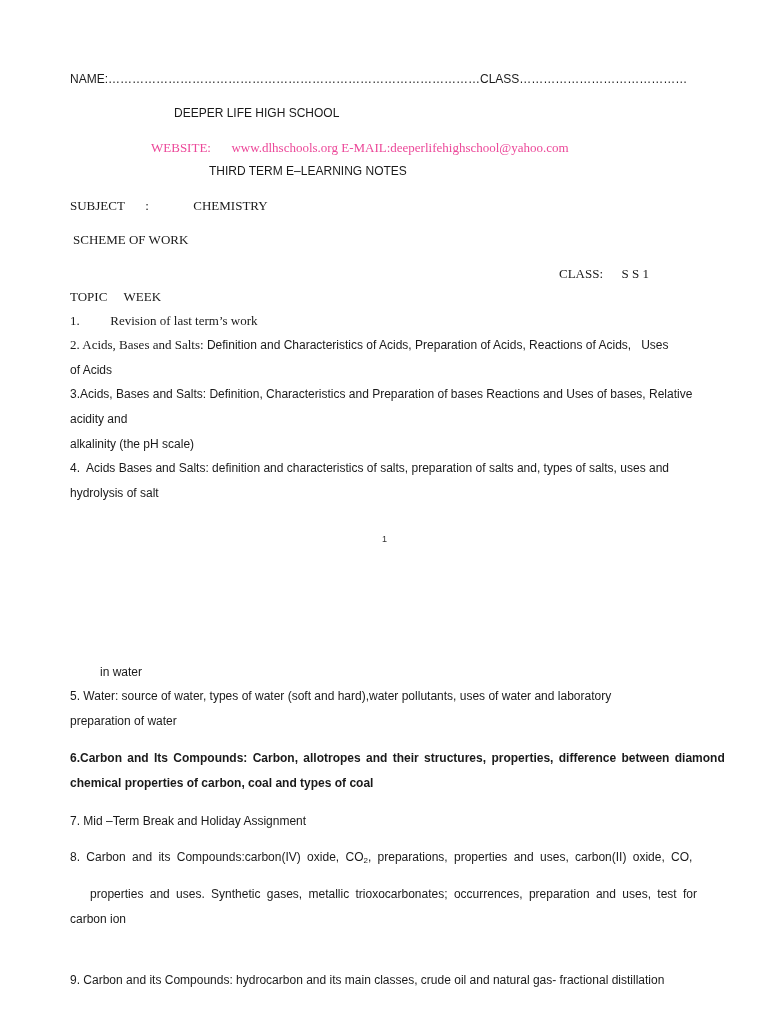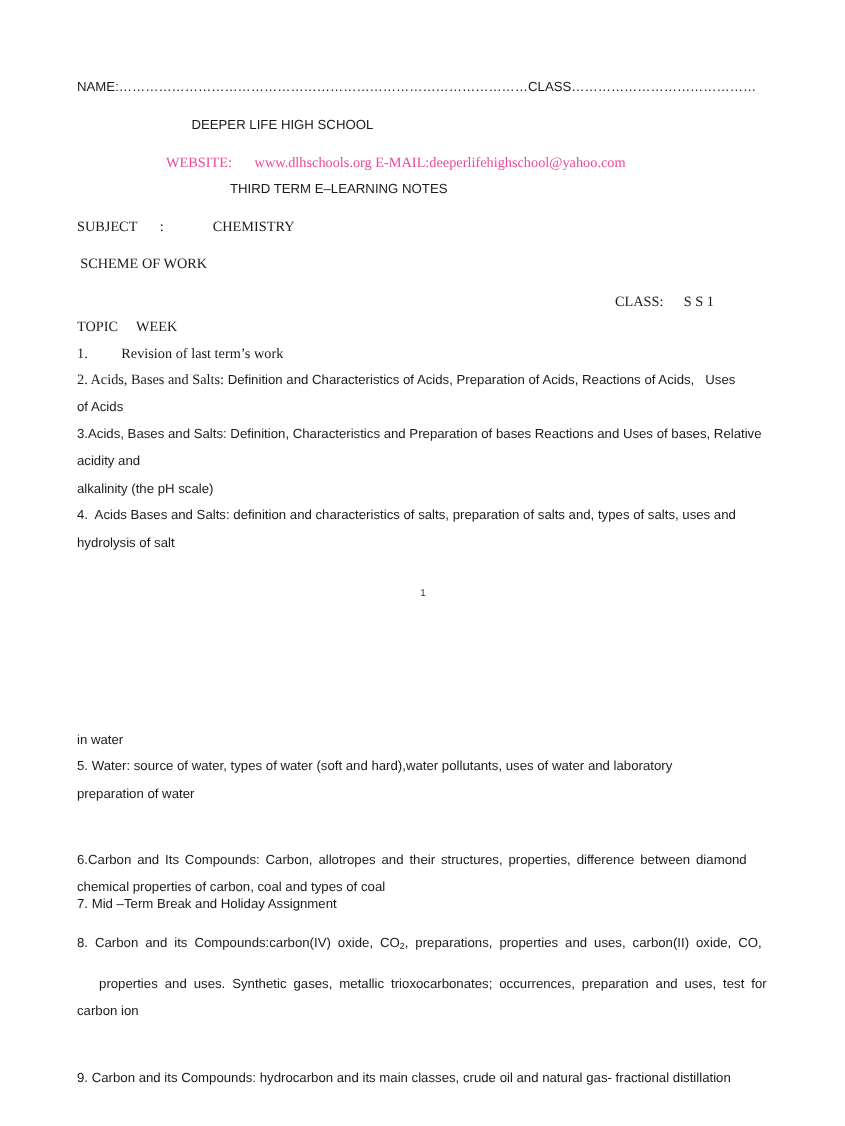--- a/index.html
+++ b/index.html
@@ -77,32 +77,32 @@
   <span class="line">alkalinity (the pH scale)</span>
 </div>
 
 <div class="para" style="top:456px;">
   <span class="line" style="white-space:pre;">4.  Acids Bases and Salts: definition and characteristics of salts, preparation of salts and, types of salts, uses and</span>
   <span class="line">hydrolysis of salt</span>
 </div>
 
 <div class="abs pagenum" style="left:382px; top:534px;">1</div>
 
-<div class="para" style="top:660px;">
+<div class="para" style="top:660px;margin-left:30px;">
   <span class="line">in water</span>
 </div>
 
 <div class="para justify" style="top:684px;">
   <span class="line" style="display:flex; justify-content:space-between;">
     <span>5. Water: source of water, types of water (soft and hard),water pollutants, uses of water and laboratory</span>
   </span>
   <span class="line">preparation of water</span>
 </div>
 
-<div class="para" style="top:769px;">
+<div class="para" style="top:746px;font-weight:bold;">
   <span class="line" style="word-spacing:2px;">6.Carbon and Its Compounds: Carbon, allotropes and their structures, properties, difference between diamond</span>
   <span class="line">chemical properties of carbon, coal and types of coal</span>
 </div>
 
 <div class="para" style="top:809px;">
   <span class="line">7. Mid –Term Break and Holiday Assignment</span>
 </div>
 
 <div class="para" style="top:845px;">
   <span class="line" style="word-spacing:3px;">

